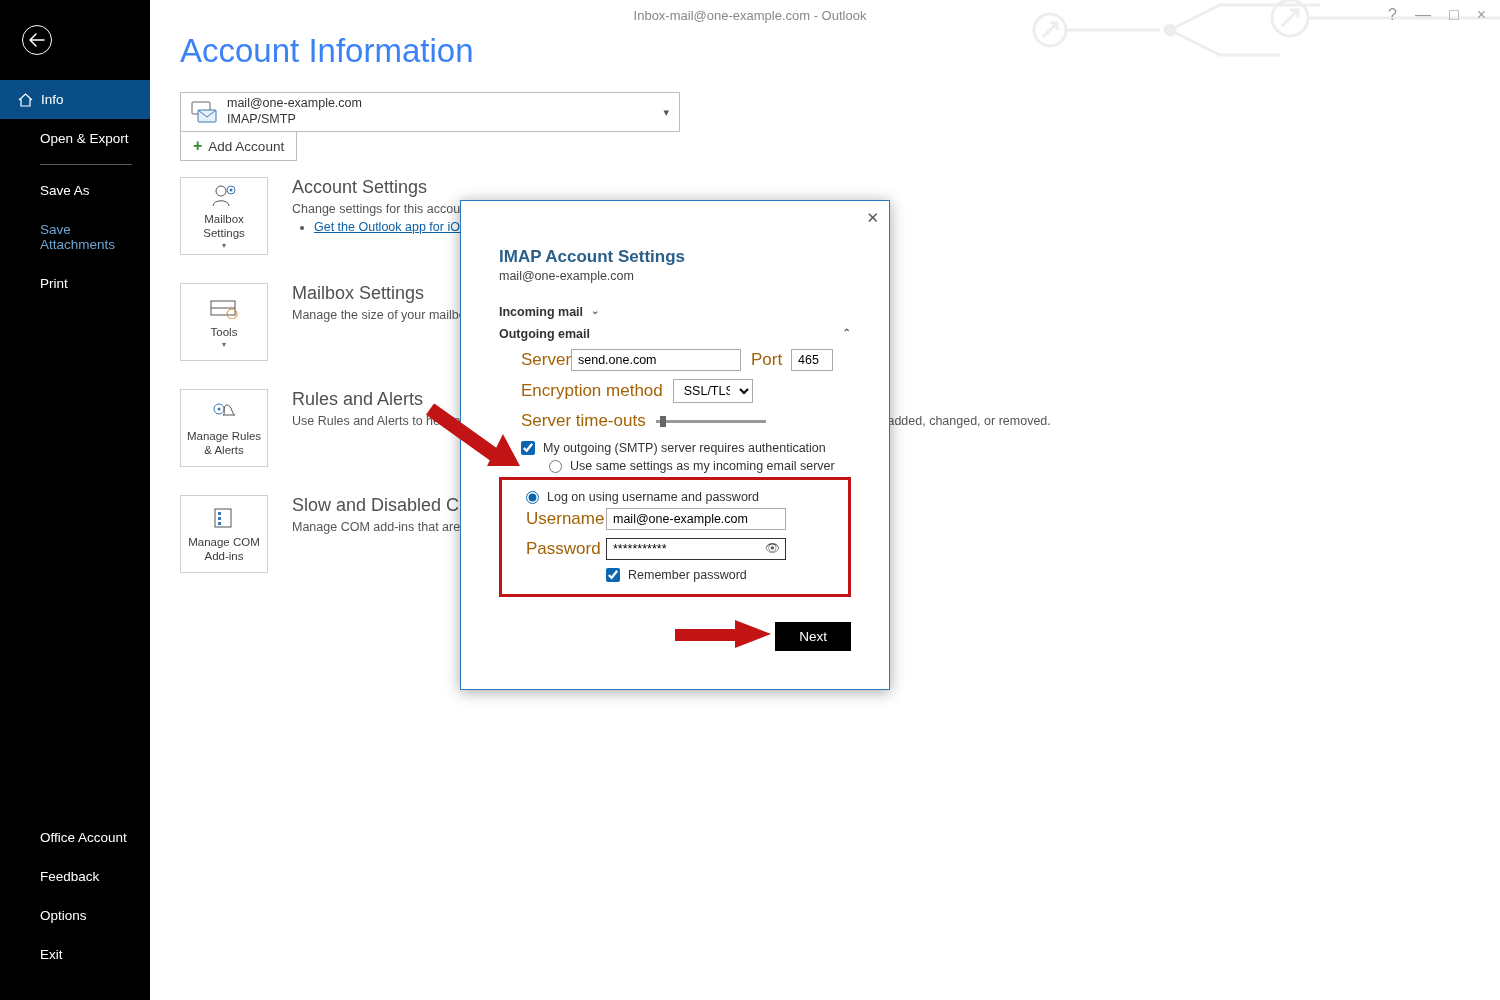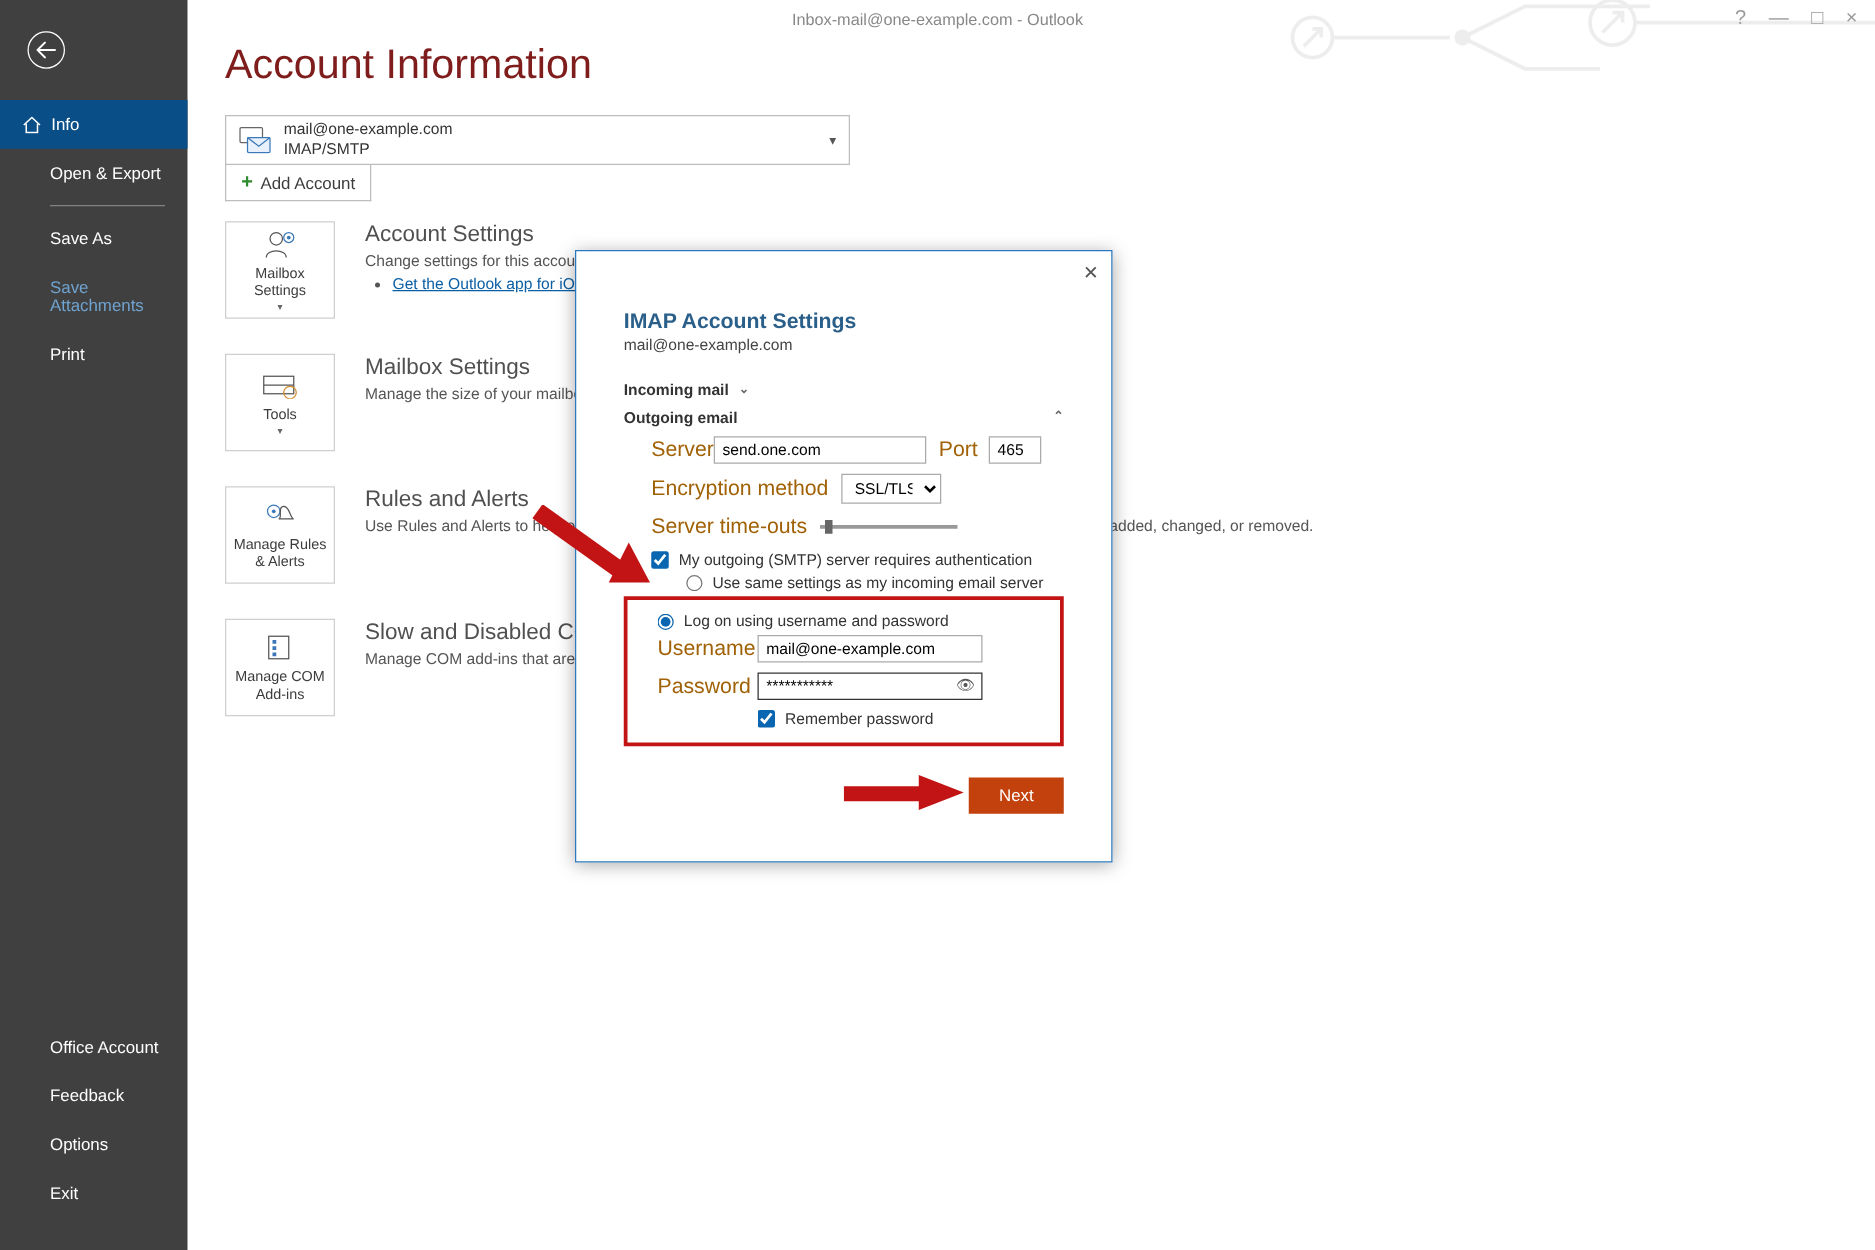--- a/index.html
+++ b/index.html
@@ -5,34 +5,34 @@
 * { box-sizing: border-box; margin: 0; padding: 0; font-family: "Segoe UI", Tahoma, sans-serif; }
 body { width: 1500px; height: 1000px; background: #fff; position: relative; overflow: hidden; }
 
 
 .titlebar { height: 30px; background: #fff; display: flex; align-items: center; justify-content: center; position: relative; color: #888; font-size: 13px; }
 .titlebar .win-controls { position: absolute; right: 8px; top: 0; display: flex; gap: 6px; align-items: center; height: 30px; }
 .titlebar .win-controls span { color: #999; font-size: 16px; padding: 0 6px; cursor: pointer; }
 .titlebar .help { font-size: 16px; }
 
 
-.sidebar { position: absolute; left: 0; top: 0; bottom: 0; width: 150px; background: #404040; color: #fff; display: flex; flex-direction: column; }
+.sidebar { position: absolute; left: 0; top: 0; bottom: 0; width: 150px; background: #000000; color: #fff; display: flex; flex-direction: column; }
 .sidebar .back { height: 80px; display: flex; align-items: center; padding-left: 22px; }
 .sidebar .back-circle { width: 30px; height: 30px; border: 1.5px solid #fff; border-radius: 50%; display: flex; align-items: center; justify-content: center; font-size: 16px; }
 .sidebar .nav-item { font-size: 13.5px; padding: 12px 18px 12px 40px; cursor: pointer; color: #fff; position: relative; }
 .sidebar .nav-item.info { background: #0a4e88; padding-left: 18px; display: flex; align-items: center; gap: 8px; }
 .sidebar .nav-item.disabled { color: #6fa3d0; }
 .sidebar .divider { border-top: 1px solid rgba(255,255,255,0.35); margin: 6px 18px 6px 40px; }
 .sidebar .bottom { margin-top: auto; padding-bottom: 26px; }
 .home-ico { width: 15px; height: 14px; }
 .home-ico svg { display:block; }
 
 
 .main { position: absolute; left: 150px; right: 0; top: 30px; bottom: 0; padding: 0 30px; }
-.page-title { font-size: 33px; font-weight: 300; color: #7f1d1d; margin-top: 2px; margin-bottom: 22px; }
+.page-title { font-size: 33px; font-weight: 300; color: #3b82f6; margin-top: 2px; margin-bottom: 22px; }
 
 
 .account-picker { display: flex; align-items: center; border: 1px solid #bdbdbd; width: 500px; height: 40px; padding: 4px 10px; position: relative; cursor: pointer; }
 .account-picker .env-ico { width: 26px; height: 26px; margin-right: 10px; display:flex; align-items:center; justify-content:center;}
 .account-picker .lines { flex: 1; display: flex; flex-direction: column; font-size: 12.5px; line-height: 1.25; color: #333; }
 .account-picker .caret { color: #555; font-size: 11px; }
 
 .add-account { border: 1px solid #bdbdbd; border-top: none; display: inline-flex; align-items: center; gap: 6px; padding: 5px 12px; font-size: 13.5px; color: #3c3c3c; cursor: pointer; }
 .add-account .plus { color: #2e8b2e; font-size: 16px; font-weight: bold; }
 
@@ -64,21 +64,21 @@
 input[type=radio]{ width:13px; height:13px; accent-color:#0b66b1;}
 .slider-track { width: 110px; height: 3px; background: #999; position: relative; }
 .slider-thumb { position:absolute; left:4px; top:-4px; width:6px; height:11px; background:#666;}
 .checkbox-line { display:flex; align-items:flex-start; gap:8px; margin:8px 0 4px 0; font-size:12.5px;}
 .radio-line { display:flex; align-items:center; gap:8px; margin:4px 0; font-size:12.5px;}
 .red-box { border: 3px solid #c21414; padding: 6px 8px 8px 8px; margin-top: 2px; }
 .username-row input{ width:180px;}
 .password-wrap { position:relative; display:inline-block;}
 .password-wrap input{ width:180px; border:1.5px solid #333;}
 .eye { position:absolute; right:6px; top:3px; font-size:12px; color:#555; cursor:pointer;}
-.next-btn { background:#c2410c; color:#fff; border:none; padding:7px 24px; font-size:13.5px; cursor:pointer; position:absolute; right:38px; bottom:38px;}
+.next-btn { background:#000000; color:#fff; border:none; padding:7px 24px; font-size:13.5px; cursor:pointer; position:absolute; right:38px; bottom:38px;}
 
 
 .arrow { position:absolute; pointer-events:none;}
 .arrow svg { display:block; }
 
 
 .circuit { position:absolute; right:0; top:0; width:480px; height:60px; opacity:0.25; }
 </style>
 </head>
 <body>

